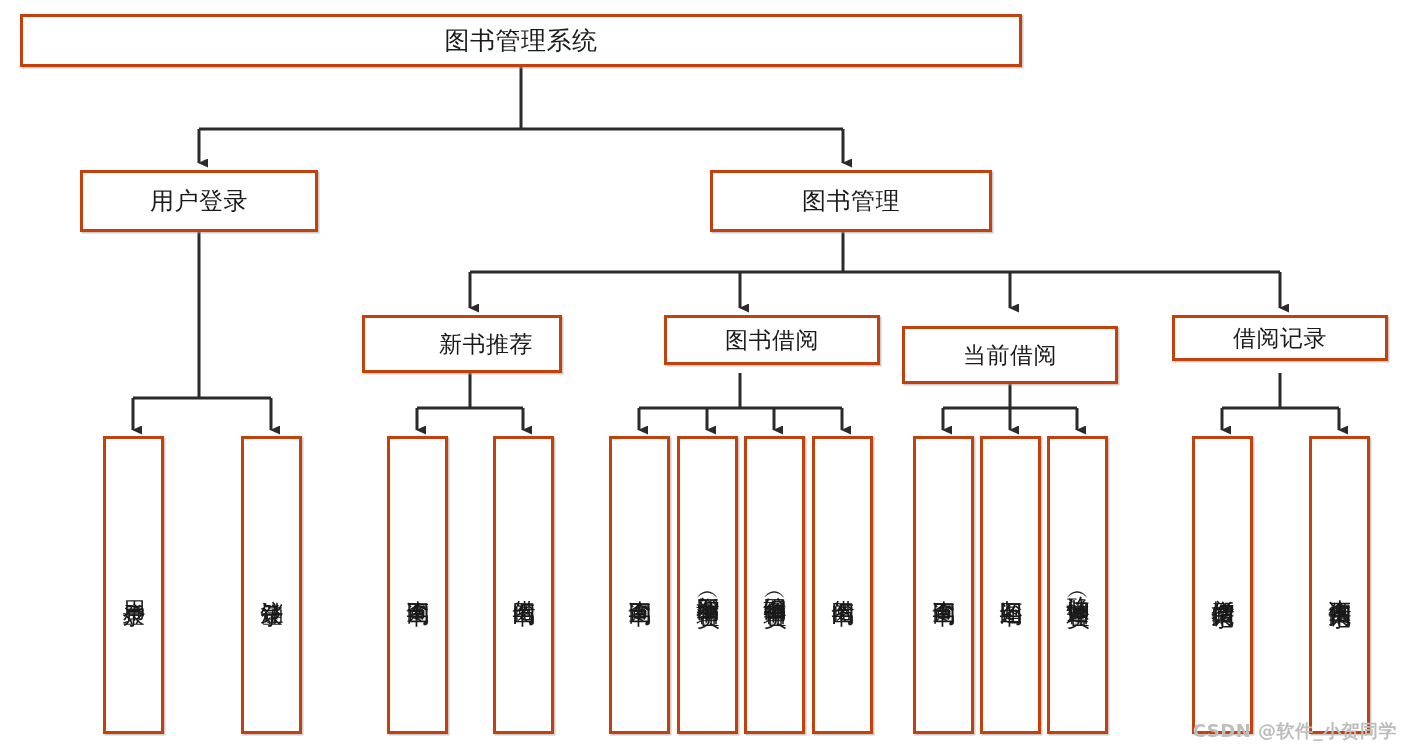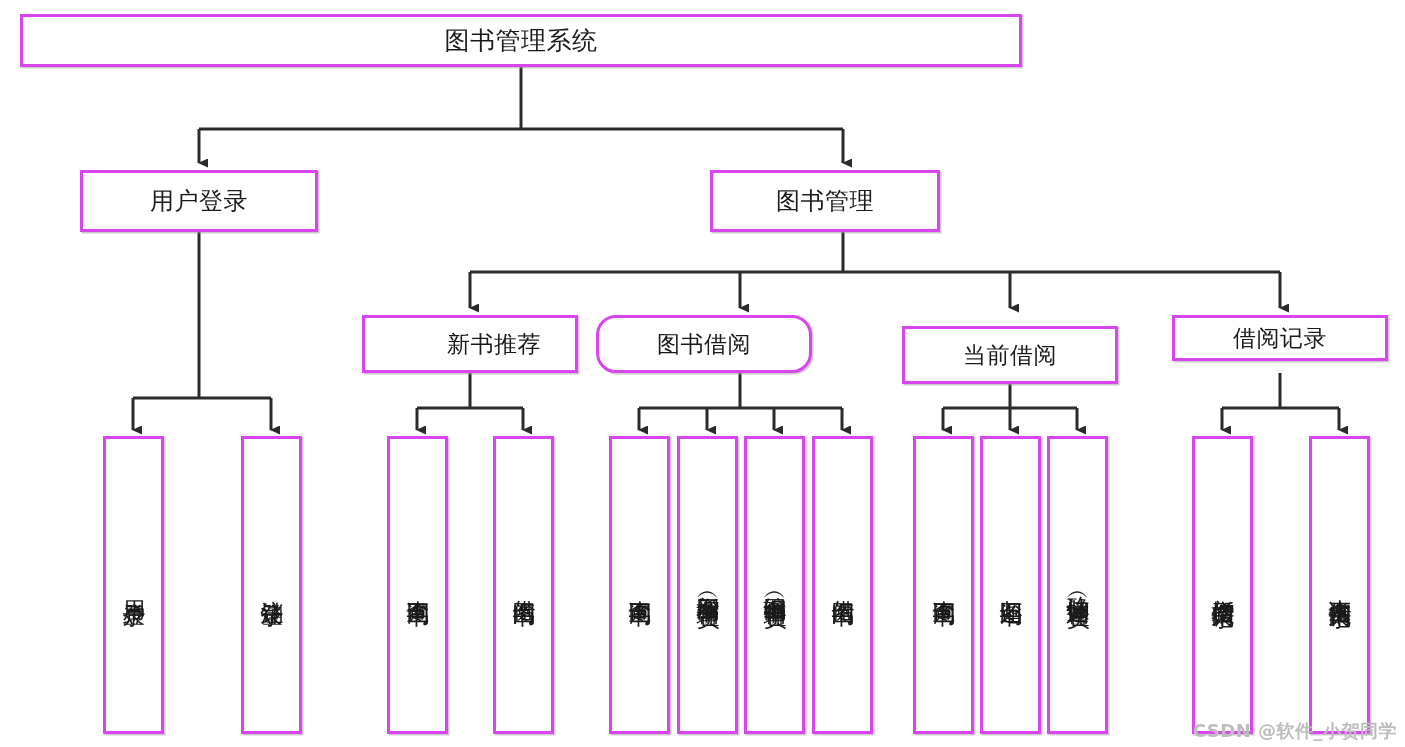--- a/index.html
+++ b/index.html
@@ -19,21 +19,21 @@
     position: absolute;
     left: 0;
     top: 0;
     width: 1405px;
     height: 747px;
     pointer-events: none;
   }
   .node {
     position: absolute;
     box-sizing: border-box;
-    border: 3px solid #d946ef;
+    border: 3px solid #c2410c;
     background: #ffffff;
     display: flex;
     align-items: center;
     justify-content: center;
     color: #1a1a1a;
     box-shadow: 1.5px 1.5px 0 rgba(160,160,160,0.55);
   }
   .node .lbl {
     white-space: nowrap;
     letter-spacing: 0.5px;
@@ -122,29 +122,29 @@
   </svg>
 
   <div class="node root" style="left:20px; top:14px; width:1002px; height:53px;">
     <span class="lbl">图书管理系统</span>
   </div>
 
   <div class="node lvl2" style="left:80px; top:170px; width:238px; height:62px;">
     <span class="lbl">用户登录</span>
   </div>
 
-  <div class="node lvl2" style="left:710px; top:170px; width:230px; height:62px;">
+  <div class="node lvl2" style="left:710px; top:170px; width:282px; height:62px;">
     <span class="lbl">图书管理</span>
   </div>
 
-  <div class="node lvl3" style="left:362px; top:315px; width:216px; height:58px;padding-left:48px;">
+  <div class="node lvl3" style="left:362px; top:315px; width:200px; height:58px;padding-left:48px;">
     <span class="lbl">新书推荐</span>
   </div>
 
-  <div class="node lvl3" style="left:596px; top:315px; width:216px; height:58px;border-radius:20px;">
+  <div class="node lvl3" style="left:664px; top:315px; width:216px; height:50px;">
     <span class="lbl">图书借阅</span>
   </div>
 
   <div class="node lvl3" style="left:902px; top:326px; width:216px; height:58px;">
     <span class="lbl">当前借阅</span>
   </div>
 
   <div class="node lvl3" style="left:1172px; top:315px; width:216px; height:46px;">
     <span class="lbl">借阅记录</span>
   </div>

